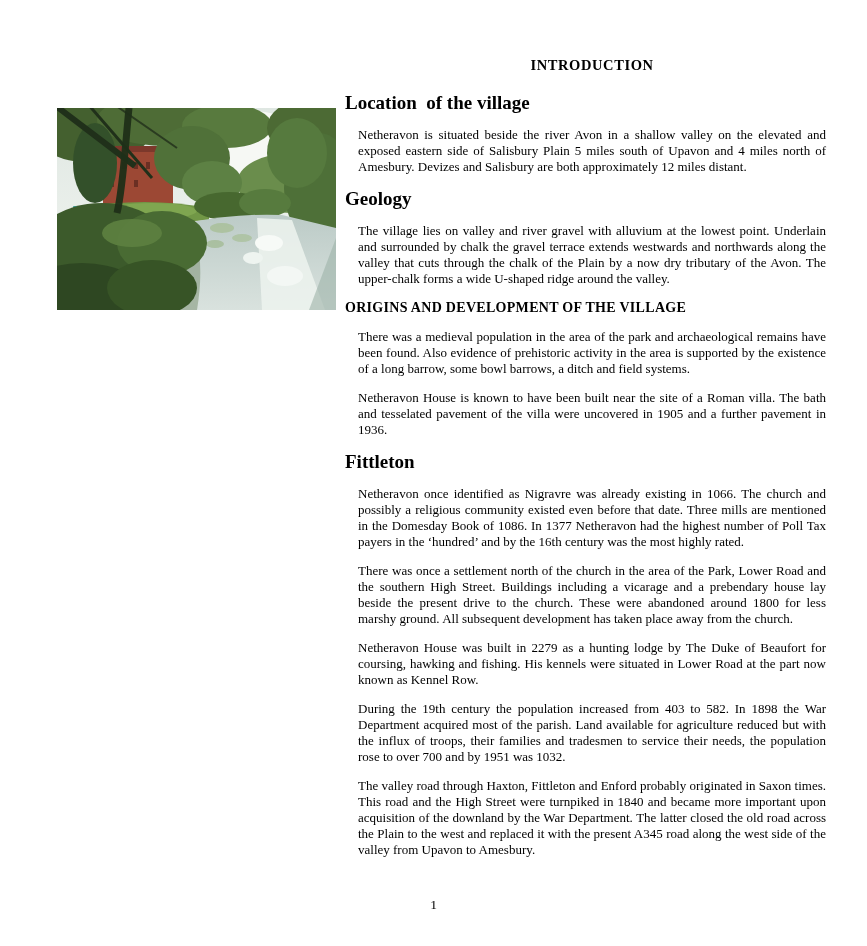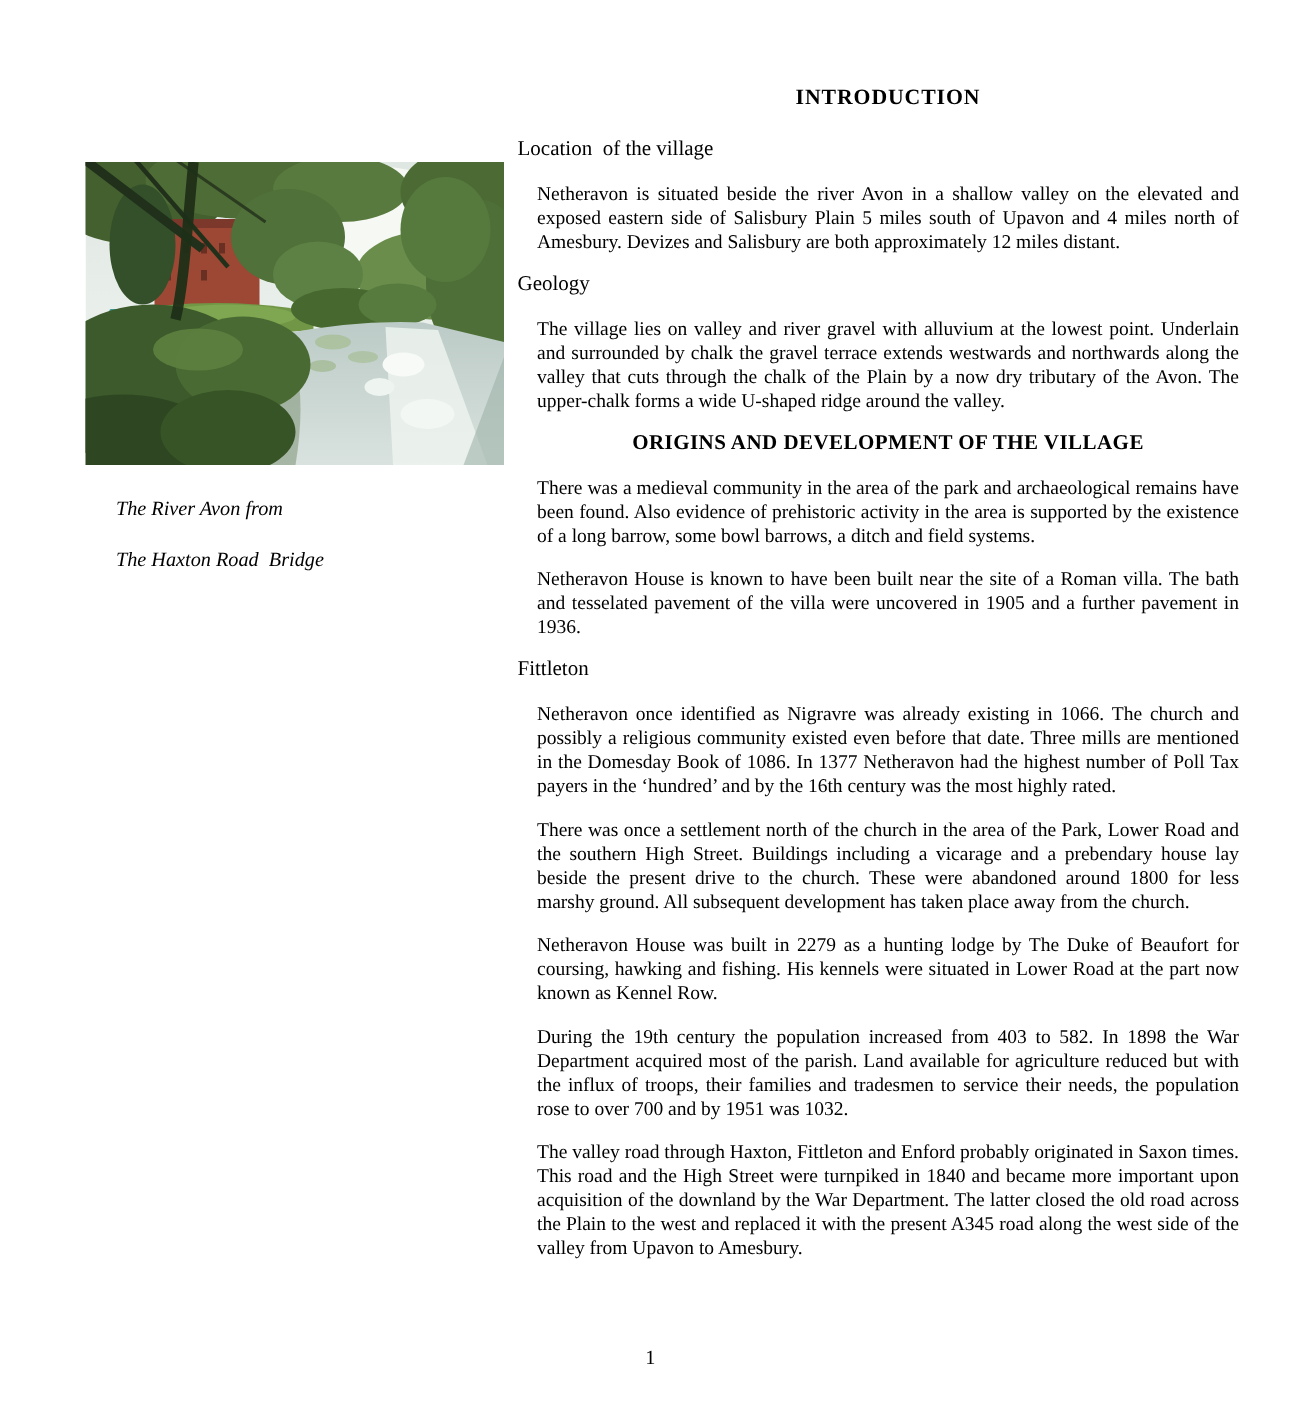--- a/index.html
+++ b/index.html
@@ -25,28 +25,27 @@
 
   
   .content { position:absolute; left:345px; top:57px; width:494px; }
   .main-title {
     font-size:14.5px; font-weight:bold; letter-spacing:0.6px;
     margin:0 0 18px 0;
     text-align:center;
   }
   .section { margin:0; }
   h2.sub {
-    font-size:14px; font-weight:normal;
+    font-size:19px; font-weight:bold;
     margin:12px 0 2px 0;
     white-space:pre-wrap;
   }
   h2.caps {
     font-size:14px; font-weight:bold; letter-spacing:0.3px;
     margin:13px 0 3px 0;
-    text-align:center;
   }
   .content p {
     margin:13px;
     font-size:13px; line-height:16px;
     text-align:justify;
   }
 
   .page-number {
     position:absolute; left:0; top:897px; width:867px;
     text-align:center; font-size:13.5px;
@@ -119,42 +118,38 @@
       <ellipse cx="105" cy="135" rx="45" ry="32" fill="#496b33"></ellipse>
       <ellipse cx="25" cy="190" rx="65" ry="35" fill="#2e4722"></ellipse>
       <ellipse cx="95" cy="180" rx="45" ry="28" fill="#375426"></ellipse>
       <ellipse cx="75" cy="125" rx="30" ry="14" fill="#5d8140" opacity="0.9"></ellipse>
 
       <path d="M -5,-5 L 78,58" stroke="#20301a" stroke-width="6" fill="none"></path>
       <path d="M 30,-5 L 95,70" stroke="#20301a" stroke-width="3" fill="none"></path>
       <path d="M 55,-5 L 120,40" stroke="#2a3b20" stroke-width="2" fill="none"></path>
       <path d="M 72,0 C 68,40 66,80 60,105" stroke="#1f2f18" stroke-width="7" fill="none" opacity="0.95"></path>
     </svg>
-    <figcaption class="caption">
-      <span>The River Avon from</span><br>
-      <span>The Haxton Road  Bridge</span>
-    </figcaption>
   </figure>
 
   <div class="content">
     <h1 class="main-title">INTRODUCTION</h1>
 
     <section class="section">
       <h2 class="sub">Location  of the village</h2>
       <p>Netheravon is situated beside the river Avon in a shallow valley on the elevated and exposed eastern side of Salisbury Plain 5 miles south of Upavon and 4 miles north of Amesbury. Devizes and Salisbury are  both approximately 12 miles distant.</p>
     </section>
 
     <section class="section">
       <h2 class="sub">Geology</h2>
       <p>The village lies on valley and river gravel with alluvium at the lowest point. Underlain and surrounded by chalk the gravel terrace extends westwards and northwards along the valley that cuts through the chalk of the Plain by a now dry tributary of the Avon. The upper-chalk forms a wide U-shaped ridge around the valley.</p>
     </section>
 
     <section class="section">
       <h2 class="caps">ORIGINS AND DEVELOPMENT OF THE VILLAGE</h2>
-      <p>There was a medieval community in the area of the park and archaeological remains have been found. Also evidence of prehistoric activity in the area is supported by the existence of a long barrow, some bowl barrows, a ditch and field systems.</p>
+      <p>There was a medieval population in the area of the park and archaeological remains have been found. Also evidence of prehistoric activity in the area is supported by the existence of a long barrow, some bowl barrows, a ditch and field systems.</p>
       <p>Netheravon House is known to have been built near the site of a Roman villa. The bath and tesselated pavement of the villa were uncovered in 1905 and a further pavement in 1936.</p>
     </section>
 
     <section class="section">
       <h2 class="sub">Fittleton</h2>
       <p>Netheravon once identified as Nigravre was already existing in 1066.  The church and possibly a religious community existed even before that date. Three mills are mentioned in the Domesday Book of 1086. In 1377 Netheravon had the highest number of Poll Tax payers in the ‘hundred’ and by the 16th century was the most highly rated.</p>
       <p>There was once a settlement north of the church in the area of the Park, Lower Road and the southern High Street.  Buildings including a vicarage and a prebendary house lay beside the present drive to the church. These were abandoned around 1800 for less marshy ground. All subsequent development has taken place away from the church.</p>
       <p>Netheravon House was built in 2279 as a hunting lodge by The Duke of Beaufort for coursing, hawking and fishing. His kennels were situated in Lower Road at the part now known as Kennel Row.</p>
       <p>During the 19th century the population increased from 403 to 582.  In 1898 the War Department acquired most of the parish. Land available for agriculture reduced but with the influx of troops, their families and tradesmen to service their needs, the population rose to over 700 and by 1951 was 1032.</p>
       <p>The valley road through Haxton, Fittleton and Enford probably originated in Saxon times. This road and the High Street were turnpiked in 1840 and became more important upon acquisition of the downland by the War Department.  The latter closed the old road across the Plain to the west and replaced it with the present A345 road along the west side of the valley from Upavon to Amesbury.</p>

